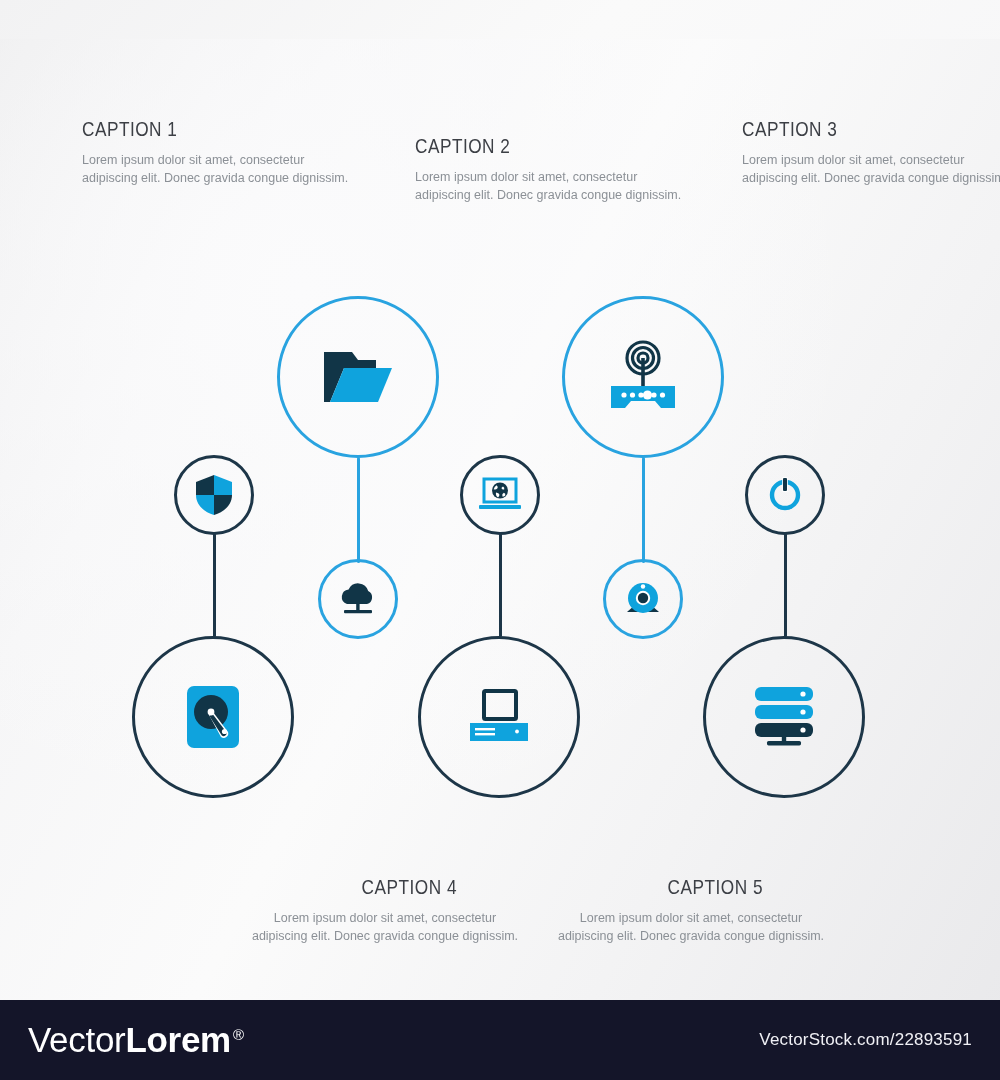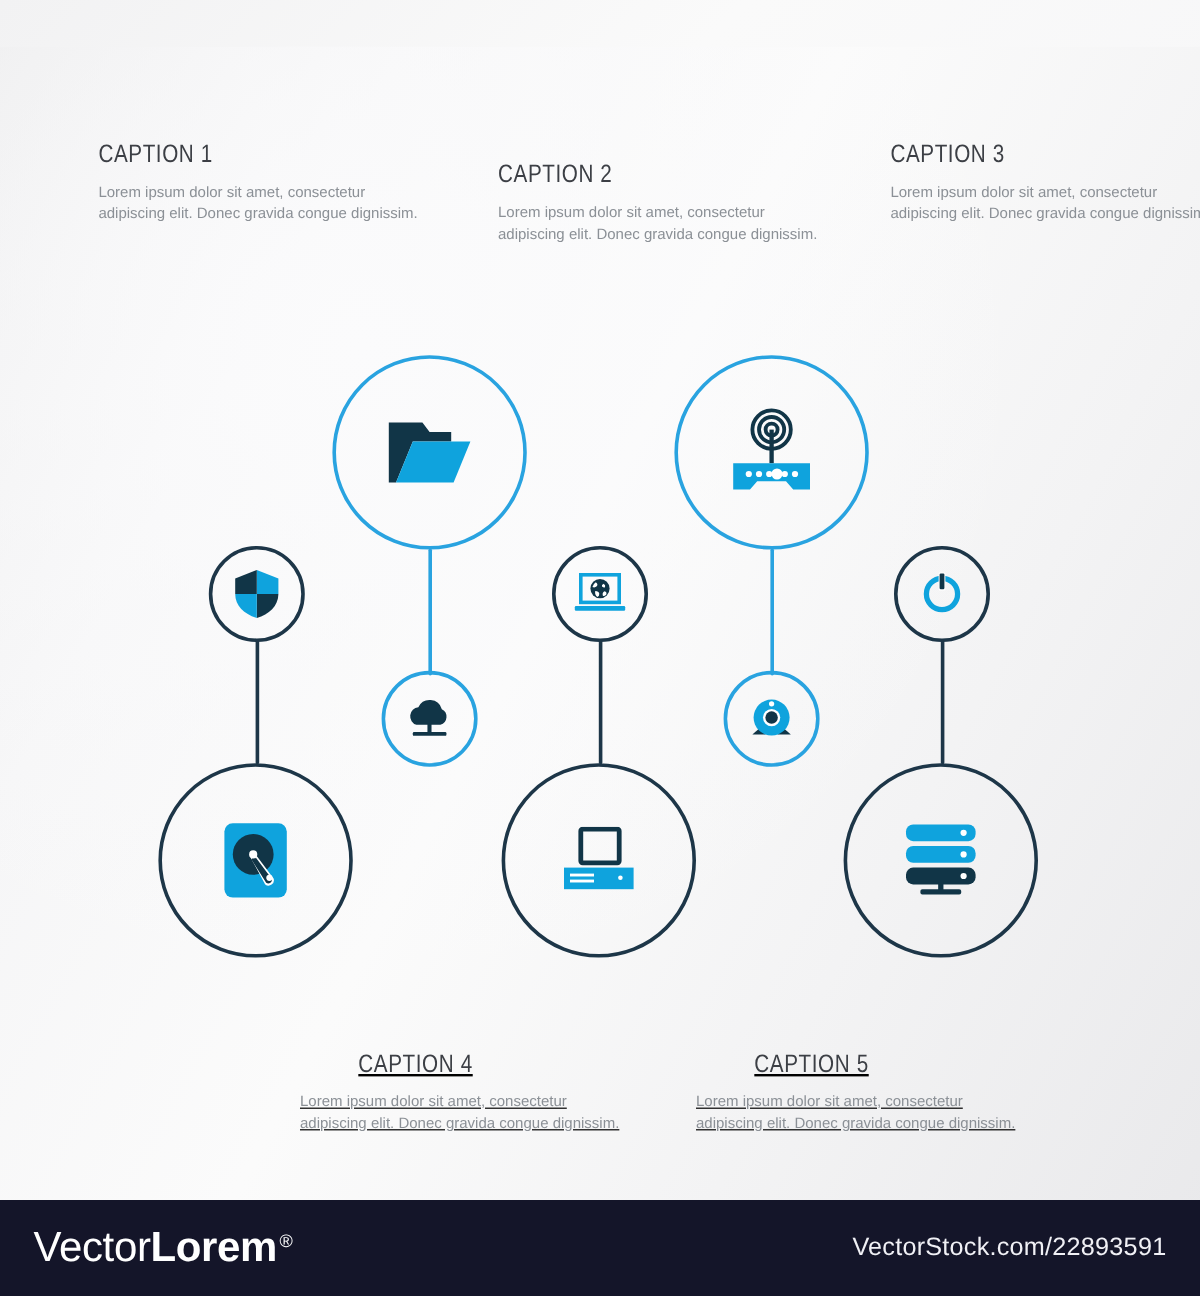--- a/index.html
+++ b/index.html
@@ -46,29 +46,28 @@
   .caption.right .caption-title {
     transform-origin: right center;
   }
   .caption-body {
     font-size: 12.5px;
     line-height: 1.42;
     color: #8b9096;
     margin: 0;
   }
   .caption.right {
-    text-align: left;
-    text-decoration: underline;
+    text-align: center;
   }
 
   .c1 { left: 82px;  top: 78px; }
   .c2 { left: 415px; top: 95px; }
   .c3 { left: 742px; top: 78px; }
   .c4 { left: 250px; top: 836px; width: 270px; }
-  .c5 { left: 580px; top: 836px; width: 270px; }
+  .c5 { left: 556px; top: 836px; width: 270px; }
 
   
   .line {
     position: absolute;
     width: 3px;
     border-radius: 2px;
   }
   .line.blue { background: #29a3e0; }
   .line.dark { background: #1d3648; }
 
@@ -109,21 +108,21 @@
     font-size: 35px;
     letter-spacing: -0.3px;
     display: flex;
     align-items: baseline;
   }
   .brand .light { font-weight: 300; }
   .brand .bold  { font-weight: 700; }
   .brand .reg   { font-size: 15px; font-weight: 400; margin-left: 2px; position: relative; top: -12px; }
   .site {
     color: #f0f0f5;
-    font-size: 21px;
+    font-size: 17px;
     font-weight: 400;
     letter-spacing: 0.2px;
   }
 </style>
 </head>
 <body>
 
 <div class="canvas">
   <div class="stage">
 

